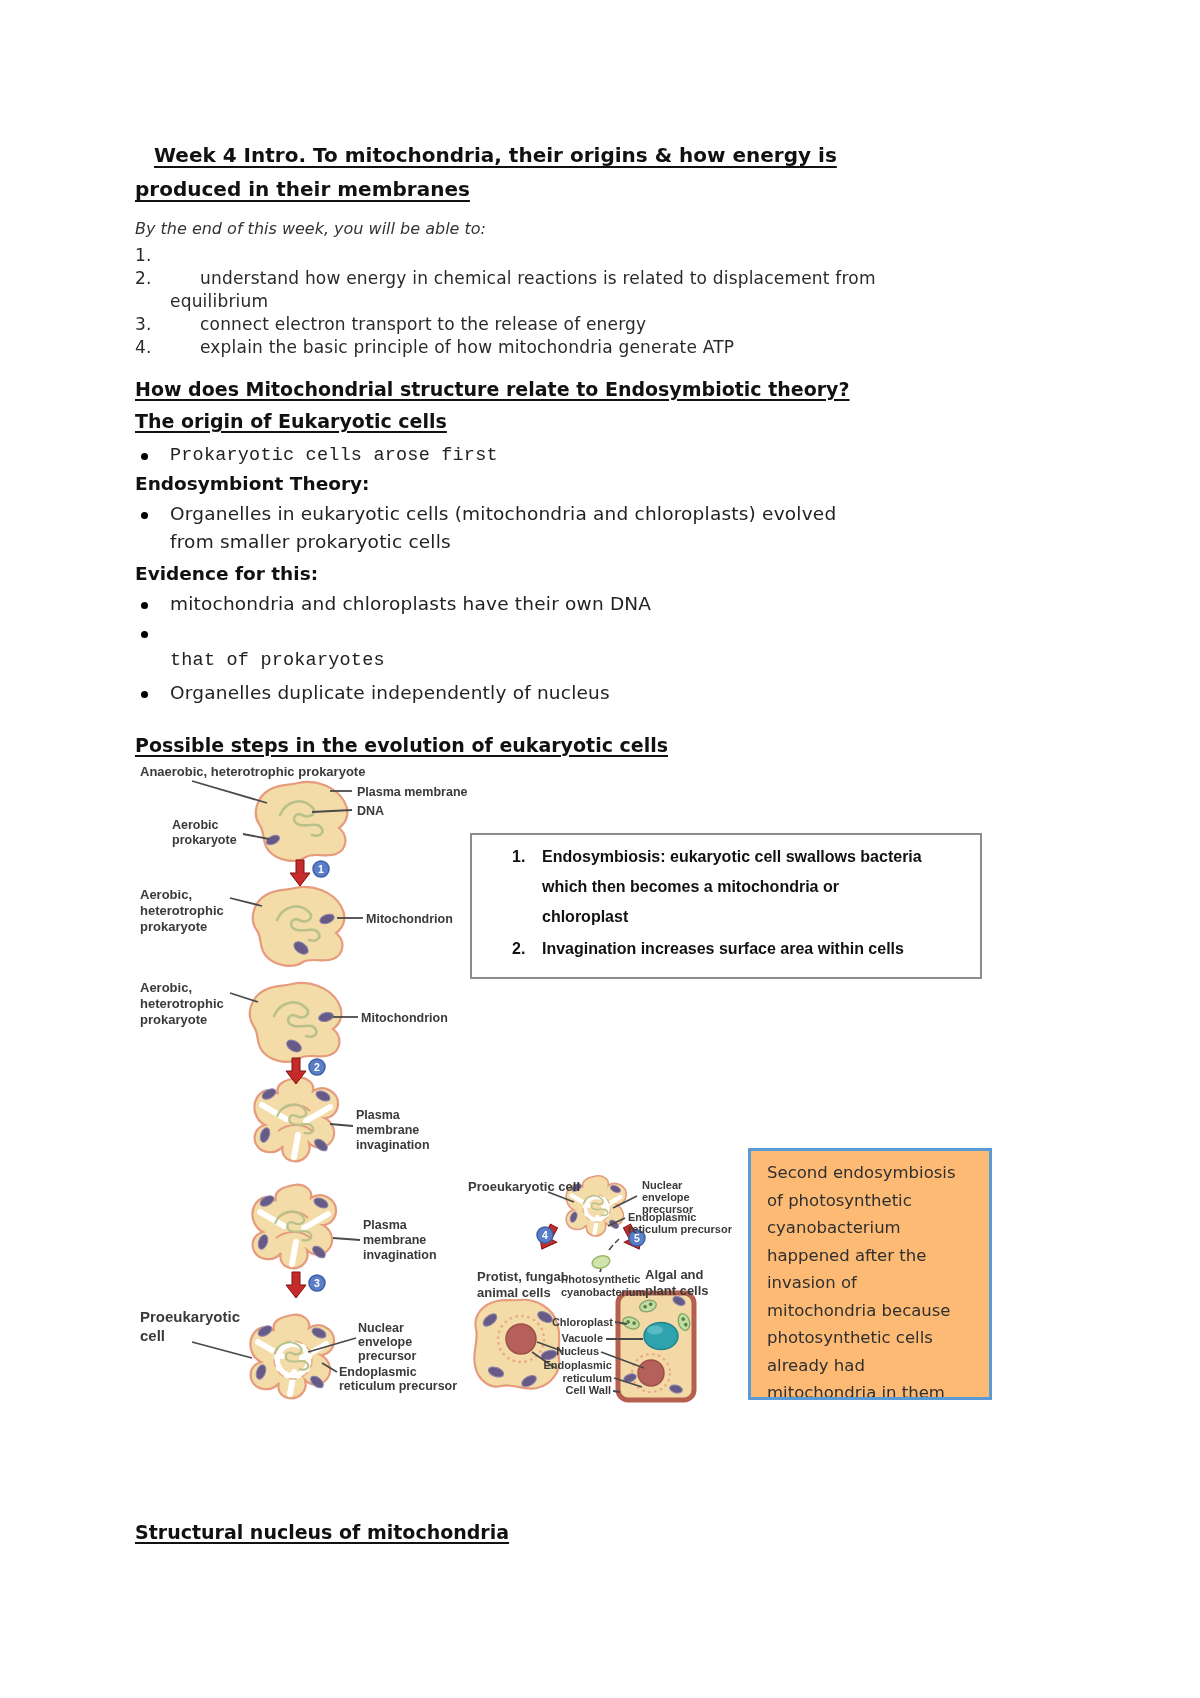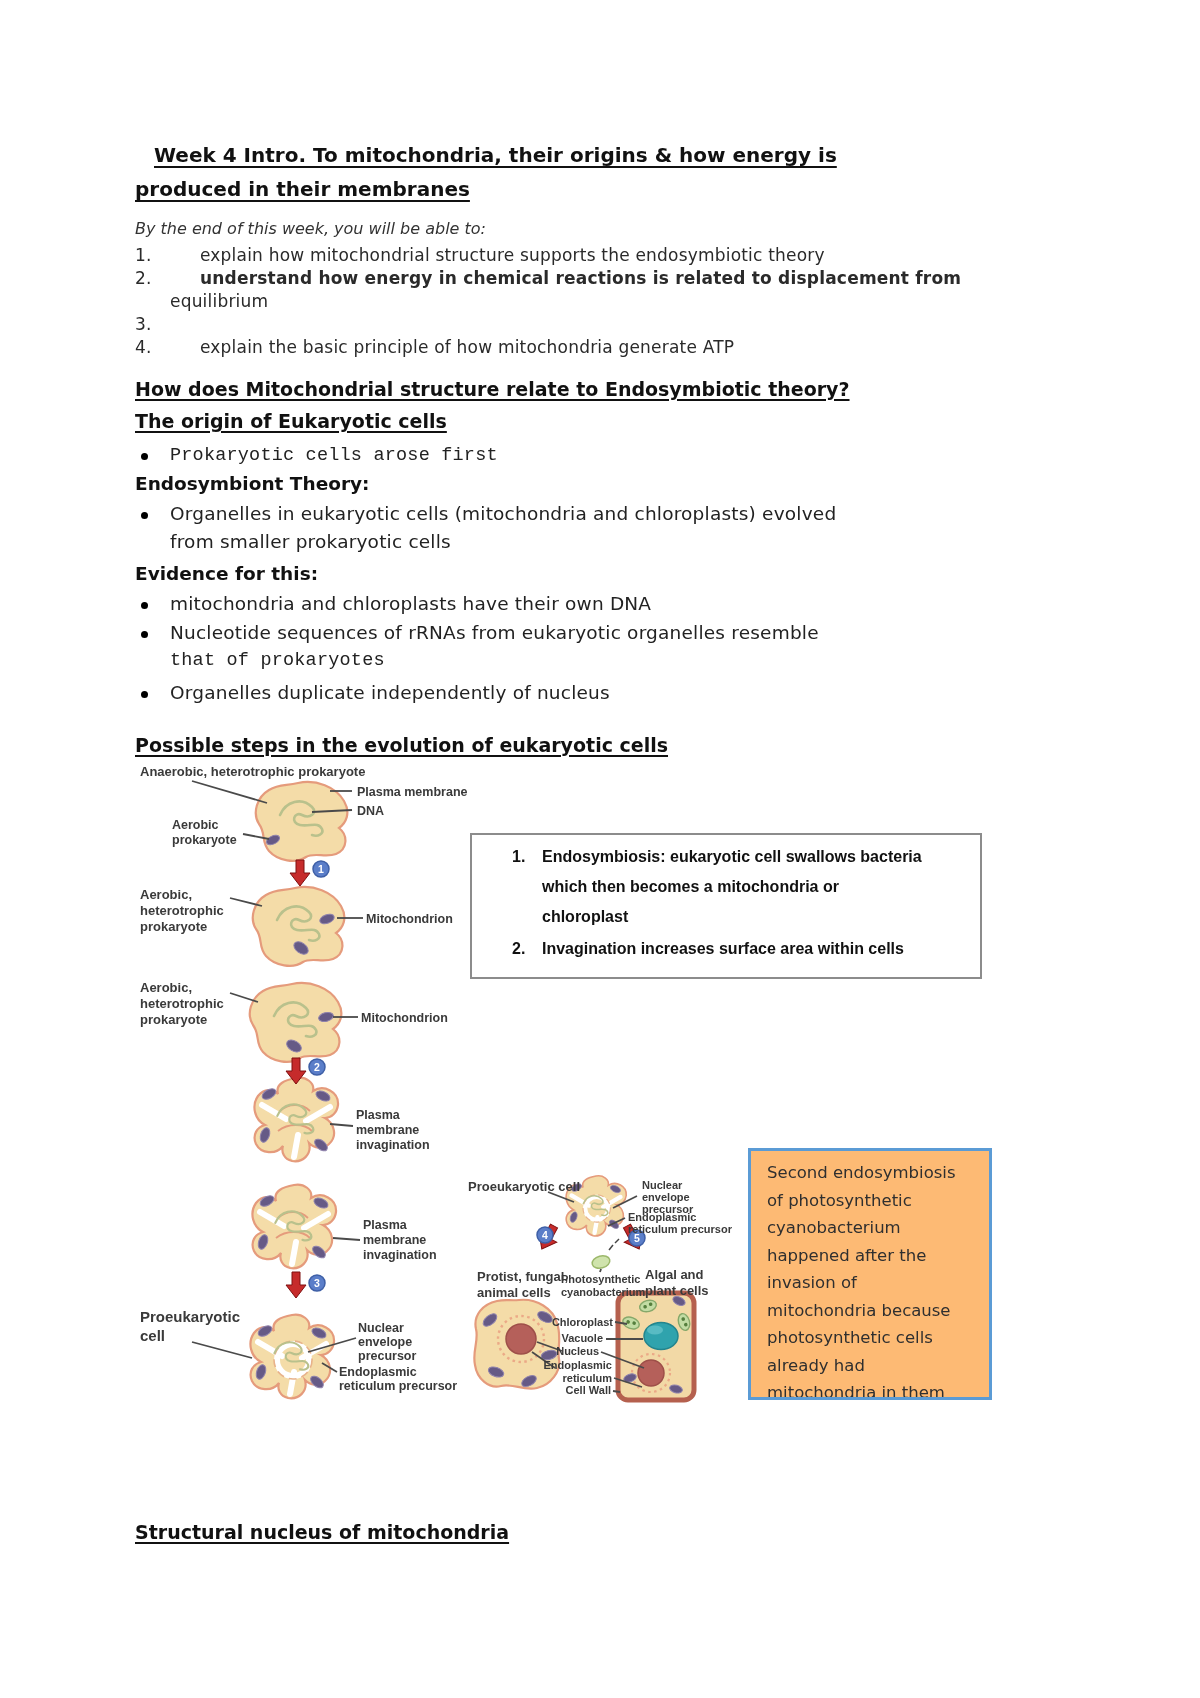--- a/index.html
+++ b/index.html
@@ -30,25 +30,25 @@
 <body>
 
 <div id="canvas">
 
   <div class="ln title" style="left:135px;top:143px;margin-left:19px;">Week 4 Intro. To mitochondria, their origins &amp; how energy is</div>
   <div class="ln title" style="left:135px;top:177px;">produced in their membranes</div>
 
   <div class="ln ital" style="left:135px;top:219px;">By the end of this week, you will be able to:</div>
 
   <div class="ln itm" style="left:135px;top:245px;">1.</div>
-  <div class="ln itm" style="left:200px;top:245px;">explain how mitochondrial structure supports the endosymbiotic theory</div>
   <div class="ln itm" style="left:135px;top:268px;">2.</div>
-  <div class="ln itm" style="left:200px;top:268px;font-weight:bold;">understand how energy in chemical reactions is related to displacement from</div>
+  <div class="ln itm" style="left:200px;top:268px;">understand how energy in chemical reactions is related to displacement from</div>
   <div class="ln itm" style="left:170px;top:291px;">equilibrium</div>
   <div class="ln itm" style="left:135px;top:314px;">3.</div>
+  <div class="ln itm" style="left:200px;top:314px;">connect electron transport to the release of energy</div>
   <div class="ln itm" style="left:135px;top:337px;">4.</div>
   <div class="ln h2" style="left:135px;top:378px;">How does Mitochondrial structure relate to Endosymbiotic theory?</div>
 
   <div class="ln itm" style="left:200px;top:337px;">explain the basic principle of how mitochondria generate ATP</div>
   <div class="ln h2" style="left:135px;top:410px;">The origin of Eukaryotic cells</div>
 
   <div class="dot" style="left:141px;top:453px;"></div>
   <div class="ln bul" style="left:170px;top:445px;font-family:Liberation Mono, monospace;">Prokaryotic cells arose first</div>
 
   <div class="ln bbold" style="left:135px;top:473px;">Endosymbiont Theory:</div>
@@ -56,21 +56,20 @@
   <div class="dot" style="left:141px;top:512px;"></div>
   <div class="ln bul" style="left:170px;top:503px;">Organelles in eukaryotic cells (mitochondria and chloroplasts) evolved</div>
   <div class="ln bul" style="left:170px;top:531px;">from smaller prokaryotic cells</div>
 
   <div class="ln bbold" style="left:135px;top:563px;">Evidence for this:</div>
 
   <div class="dot" style="left:141px;top:602px;"></div>
   <div class="ln bul" style="left:170px;top:593px;">mitochondria and chloroplasts have their own DNA</div>
 
   <div class="dot" style="left:141px;top:631px;"></div>
-  <div class="ln bul" style="left:170px;top:622px;">Nucleotide sequences of rRNAs from eukaryotic organelles resemble</div>
   <div class="ln bul" style="left:170px;top:650px;font-family:Liberation Mono, monospace;">that of prokaryotes</div>
 
   <div class="dot" style="left:141px;top:691px;"></div>
   <div class="ln bul" style="left:170px;top:682px;">Organelles duplicate independently of nucleus</div>
 
   <div class="ln h2" style="left:135px;top:734px;">Possible steps in the evolution of eukaryotic cells</div>
 
   <div class="ln h2" style="left:135px;top:1521px;">Structural nucleus of mitochondria</div>
 
   <div class="wbox">

